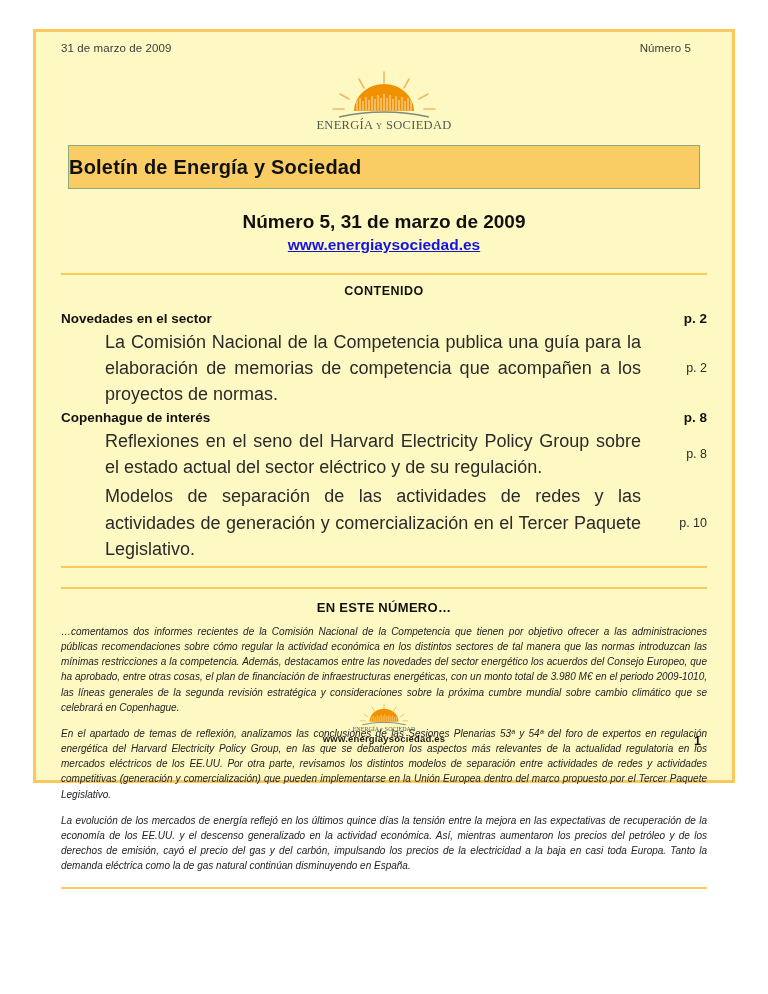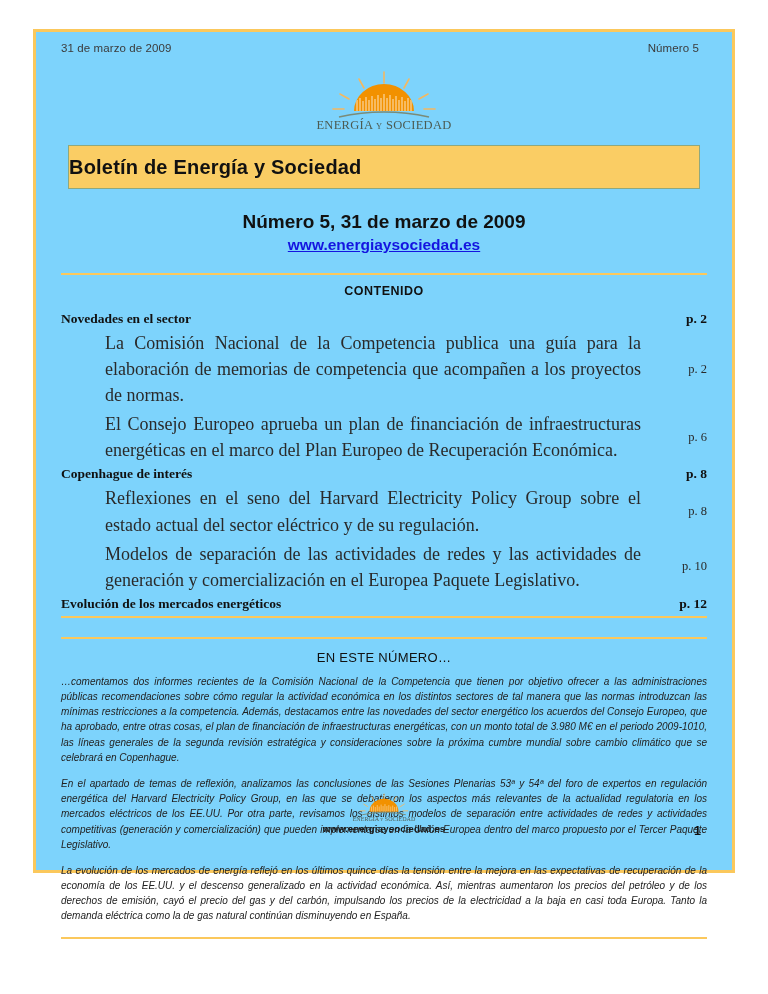--- a/index.html
+++ b/index.html
@@ -15,24 +15,24 @@
     color: #1a1a1a;
     -webkit-font-smoothing: antialiased;
   }
 
   
   #page {
     position: absolute;
     left: 33px;
     top: 29px;
     width: 702px;
-    height: 844px;
+    height: 754px;
     box-sizing: border-box;
     border: 3px solid #fbc85c;
-    background: #7dd3fc;
+    background: #fef9c3;
   }
   #page-inner {
     position: relative;
     width: 100%;
     height: 100%;
     box-sizing: border-box;
     padding: 0 25px;
   }
 
   
@@ -42,21 +42,21 @@
     padding-top: 10px;
   }
   .header-date, .header-issue {
     position: absolute;
     top: 10px;
     font-size: 11.5px;
     color: #3b3b3b;
     letter-spacing: 0.1px;
   }
   .header-date { left: 0; }
-  .header-issue { right: 8px; }
+  .header-issue { right: 16px; }
 
   
   .logo-wrap {
     margin: 2px auto 11px;
     width: 170px;
     text-align: left;
   }
   .logo-svg { display: block; margin: 0 auto; }
 
   
@@ -107,21 +107,21 @@
   .section-heading {
     text-align: center;
     font-size: 12.5px;
     font-weight: bold;
     letter-spacing: 0.5px;
     color: #111111;
     margin-top: 9px;
     margin-bottom: 13px;
   }
   .toc { width: 100%; }
-  .toc-row { display: flex; align-items: flex-start; font-family: Liberation Serif, serif; }
+  .toc-row { display: flex; align-items: flex-start; }
   .toc-row.major { margin: 1px 0; }
   .toc-row.minor { margin: 3px 0; }
 
   .toc-text { flex: 1 1 auto; }
   .toc-page {
     flex: 0 0 58px;
     text-align: right;
     padding-left: 6px;
     box-sizing: border-box;
   }
@@ -149,21 +149,21 @@
   .toc-row.minor .toc-page {
     font-size: 12.5px;
     color: #2a2a2a;
     align-self: center;
   }
 
   
   .issue-heading {
     text-align: center;
     font-size: 13px;
-    font-weight: normal;
+    font-weight: bold;
     letter-spacing: 0.3px;
     color: #111111;
     margin-top: 11px;
     margin-bottom: 9px;
   }
   .issue-para {
     font-family: "Liberation Sans", sans-serif;
     font-style: italic;
     font-size: 10px;
     line-height: 1.52;
@@ -281,44 +281,36 @@
       <div class="toc-row major">
         <div class="toc-text">Novedades en el sector</div>
         <div class="toc-page">p. 2</div>
       </div>
 
       <div class="toc-row minor">
         <div class="toc-text">La Comisión Nacional de la Competencia publica una guía para la elaboración de memorias de competencia que acompañen a los proyectos de normas.</div>
         <div class="toc-page">p. 2</div>
       </div>
 
-      <div class="toc-row minor">
-        <div class="toc-text">El Consejo Europeo aprueba un plan de financiación de infraestructuras energéticas en el marco del Plan Europeo de Recuperación Económica.</div>
-        <div class="toc-page">p. 6</div>
-      </div>
 
       <div class="toc-row major">
         <div class="toc-text">Copenhague de interés</div>
         <div class="toc-page">p. 8</div>
       </div>
 
       <div class="toc-row minor">
         <div class="toc-text">Reflexiones en el seno del Harvard Electricity Policy Group sobre el estado actual del sector eléctrico y de su regulación.</div>
         <div class="toc-page">p. 8</div>
       </div>
 
       <div class="toc-row minor">
-        <div class="toc-text">Modelos de separación de las actividades de redes y las actividades de generación y comercialización en el Europea Paquete Legislativo.</div>
+        <div class="toc-text">Modelos de separación de las actividades de redes y las actividades de generación y comercialización en el Tercer Paquete Legislativo.</div>
         <div class="toc-page">p. 10</div>
       </div>
 
-      <div class="toc-row major">
-        <div class="toc-text">Evolución de los mercados energéticos</div>
-        <div class="toc-page">p. 12</div>
-      </div>
 
     </div>
     <div class="rule bottom-contents"></div>
 
     <div class="rule top-issue"></div>
     <div class="issue-heading">EN ESTE NÚMERO…</div>
 
     <div>
       <p class="issue-para">…comentamos dos informes recientes de la Comisión Nacional de la Competencia que tienen por objetivo ofrecer a las administraciones públicas recomendaciones sobre cómo regular la actividad económica en los distintos sectores de tal manera que las normas introduzcan las mínimas restricciones a la competencia. Además, destacamos entre las novedades del sector energético los acuerdos del Consejo Europeo, que ha aprobado, entre otras cosas, el plan de financiación de infraestructuras energéticas, con un monto total de 3.980 M€ en el periodo 2009-1010, las líneas generales de la segunda revisión estratégica y consideraciones sobre la próxima cumbre mundial sobre cambio climático que se celebrará en Copenhague.</p>
       <p class="issue-para">En el apartado de temas de reflexión, analizamos las conclusiones de las Sesiones Plenarias 53ª y 54ª del foro de expertos en regulación energética del Harvard Electricity Policy Group, en las que se debatieron los aspectos más relevantes de la actualidad regulatoria en los mercados eléctricos de los EE.UU. Por otra parte, revisamos los distintos modelos de separación entre actividades de redes y actividades competitivas (generación y comercialización) que pueden implementarse en la Unión Europea dentro del marco propuesto por el Tercer Paquete Legislativo.</p>

